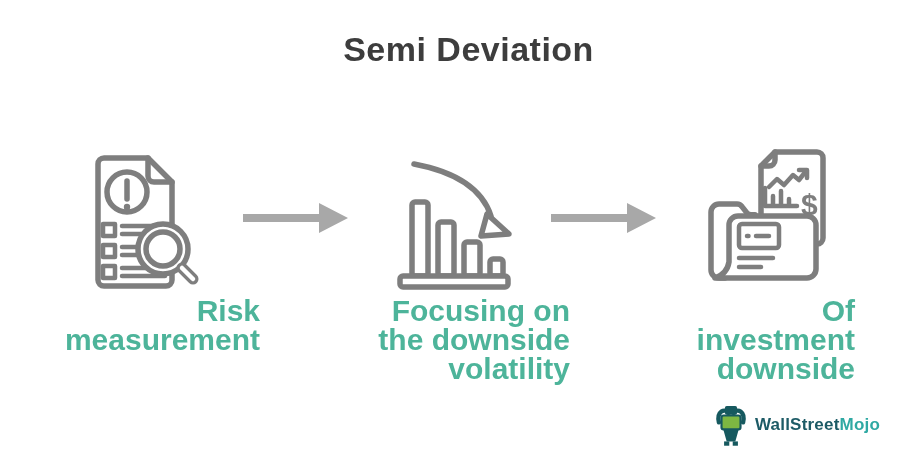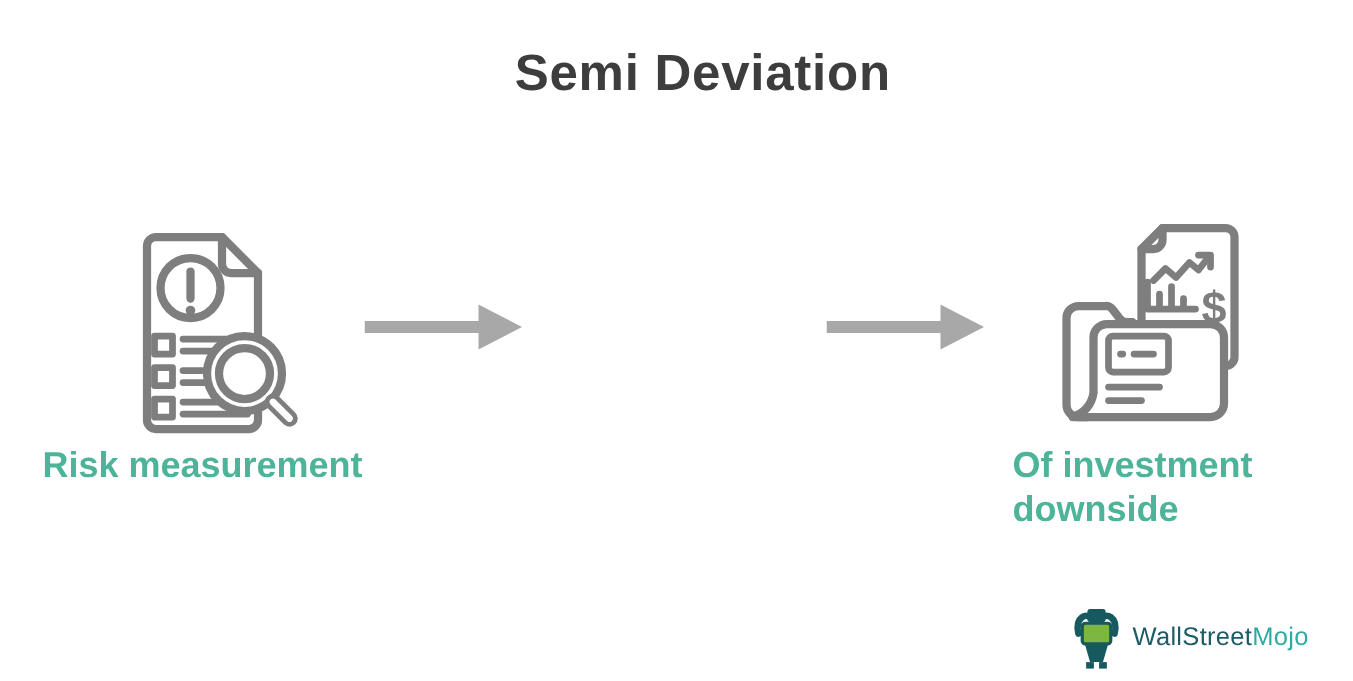--- a/index.html
+++ b/index.html
@@ -36,44 +36,44 @@
   }
   .step-1{left:10px;}
   .step-2{left:330px;}
   .step-3{left:640px;}
   .icon-wrap{
     height:142px;
     display:flex;align-items:flex-end;justify-content:center;
   }
   .step-label{
     margin-top:4px;
-    font-size:24px;font-weight:bold;line-height:29px;
+    font-size:30px;font-weight:bold;line-height:29px;
     color:var(--accent-teal);
-    text-align:left;
+    text-align:right;
   }
   .step-2 .step-label{max-width:230px;}
   .step-3 .step-label{max-width:180px;}
   .arrow{position:absolute;top:200px;width:106px;height:36px;}
   .arrow-1{left:243px;}
   .arrow-2{left:551px;}
   .arrow polygon{fill:var(--arrow-gray);}
   
   .outline{stroke:var(--icon-gray);fill:none;stroke-width:5.5;stroke-linecap:round;stroke-linejoin:round;}
   .outline-thin{stroke:var(--icon-gray);fill:none;stroke-width:4.5;stroke-linecap:round;stroke-linejoin:round;}
   .wfill{fill:#fff;}
   .gfill{fill:var(--icon-gray);stroke:none;}
   .whiteline{stroke:#fff;fill:none;stroke-width:4.5;stroke-linecap:round;}
   .handle{stroke:var(--icon-gray);fill:none;stroke-width:11;stroke-linecap:round;}
   .dollar{fill:var(--icon-gray);stroke:none;font-family:"Liberation Sans",sans-serif;font-size:30px;font-weight:bold;}
   
   .logo{
     position:absolute;left:712px;top:402px;
     display:flex;align-items:center;gap:5px;
   }
-  .logo-text{font-size:17px;font-weight:normal;letter-spacing:.2px;white-space:nowrap;}
+  .logo-text{font-size:17px;font-weight:bold;letter-spacing:.2px;white-space:nowrap;}
   .logo-dark{color:var(--logo-dark);}
   .logo-teal{color:var(--logo-teal);}
   .m-dark{fill:var(--mascot-dark);stroke:none;}
   .m-green{fill:var(--mascot-green);stroke:var(--mascot-dark);stroke-width:2.5;}
   .m-arm{stroke:var(--mascot-dark);fill:none;stroke-width:5;stroke-linecap:round;}
 </style>
 </head>
 <body>
 
 <div class="canvas">
@@ -98,20 +98,34 @@
         <path class="whiteline" d="M112 116 L123 127"></path>
       </svg>
     </div>
     <div class="step-label">Risk measurement</div>
   </div>
 
   <svg class="arrow arrow-1" viewBox="0 0 106 36">
     <polygon points="0,14 76,14 76,3 105,18 76,33 76,22 0,22"></polygon>
   </svg>
 
+  <div class="step step-2">
+    <div class="icon-wrap">
+      <svg width="130" height="136" viewBox="0 0 130 136">
+        <rect class="outline wfill" x="22" y="46" width="16" height="74" rx="3"></rect>
+        <rect class="outline wfill" x="48" y="66" width="16" height="54" rx="3"></rect>
+        <rect class="outline wfill" x="74" y="86" width="16" height="34" rx="3"></rect>
+        <rect class="outline wfill" x="100" y="103" width="13" height="17" rx="3"></rect>
+        <rect class="outline wfill" x="10" y="120" width="108" height="11" rx="3"></rect>
+        <path class="outline" d="M24 8 Q 88 20, 101 60"></path>
+        <polygon class="outline wfill" points="119,78 97,58 91,80" stroke-width="5"></polygon>
+      </svg>
+    </div>
+    <div class="step-label">Focusing on the downside volatility</div>
+  </div>
 
   <svg class="arrow arrow-2" viewBox="0 0 106 36">
     <polygon points="0,14 76,14 76,3 105,18 76,33 76,22 0,22"></polygon>
   </svg>
 
   <div class="step step-3">
     <div class="icon-wrap">
       <svg width="140" height="146" viewBox="0 0 140 146">
 
         <path class="outline wfill" d="M80 6 H122 a6 6 0 0 1 6 6 V92 a6 6 0 0 1 -6 6 H72 a6 6 0 0 1 -6 -6 V20 Z"></path>

